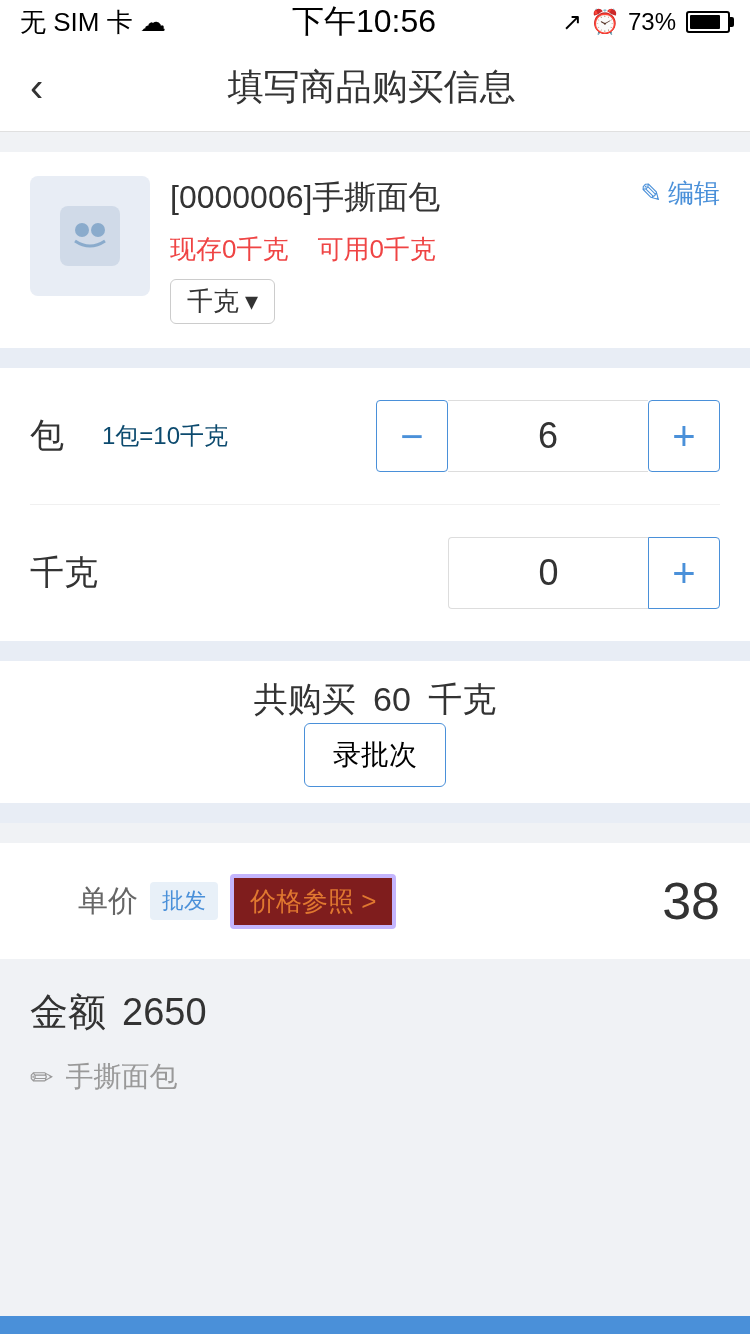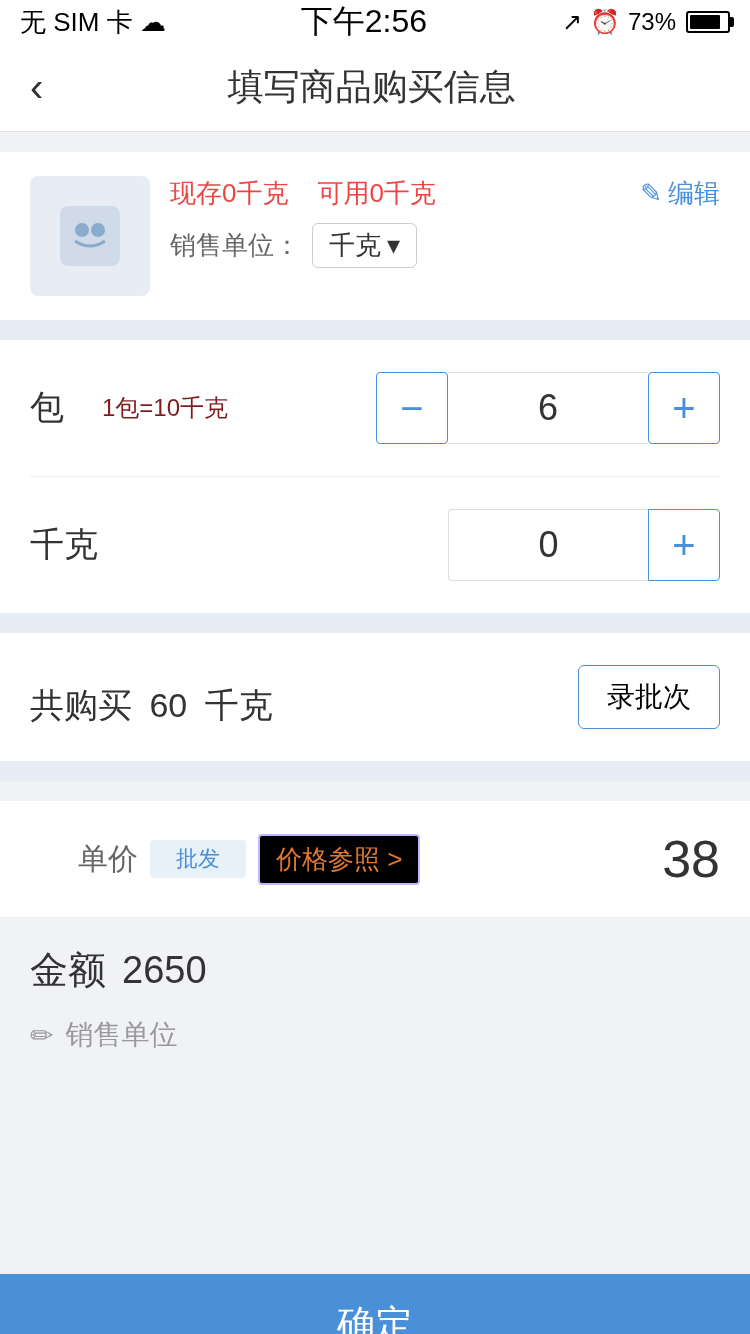--- a/index.html
+++ b/index.html
@@ -164,21 +164,21 @@
       border-bottom: 1px solid #f0f0f0;
     }
     .quantity-row:last-child { border-bottom: none; }
     .quantity-label {
       font-size: 34px;
       color: #333;
       min-width: 60px;
     }
     .quantity-hint {
       font-size: 24px;
-      color: #7f1d1d;
+      color: #0c4a6e;
       margin-left: 12px;
       flex: 1;
     }
     .quantity-control {
       display: flex;
       align-items: center;
       gap: 0;
     }
     .qty-btn {
       width: 72px;
@@ -202,24 +202,25 @@
       text-align: center;
       font-size: 36px;
       color: #333;
       background: #fff;
       outline: none;
     }
 
     
     .total-row {
       background: #fff;
-      padding: 32px 30px;
-      display: flex;
-      align-items: flex-end;
+      padding: 16px 30px;
+      display: flex;
+      align-items: center;
       justify-content: space-between;
+      flex-direction: column;
     }
     .total-text {
       font-size: 34px;
       color: #333;
     }
     .total-text span {
       color: #333;
       font-weight: 500;
     }
     .batch-btn {
@@ -248,30 +249,30 @@
       color: #666;
       display: flex;
       align-items: center;
       gap: 12px;
       margin-left: 48px;
     }
     .price-tag {
       background: #e8f0f8;
       color: #4a90d9;
       font-size: 22px;
-      padding: 4px 26px;
+      padding: 4px 12px;
       border-radius: 4px;
     }
     .price-ref-btn {
-      border: 2px solid #c4b5fd;
+      border: 4px solid #c4b5fd;
       border-radius: 4px;
       padding: 6px 16px;
       font-size: 26px;
       color: #e07830;
-      background: #000000;
+      background: #7f1d1d;
       display: flex;
       align-items: center;
       gap: 6px;
       cursor: pointer;
     }
     .price-value {
       font-size: 52px;
       color: #333;
       font-weight: 400;
     }
@@ -321,21 +322,21 @@
       font-size: 38px;
       color: #fff;
       font-weight: 500;
     }
   </style>
 </head>
 <body>
 
 <div class="status-bar">
   <span class="status-left">无 SIM 卡 ☁</span>
-  <span class="status-center">下午2:56</span>
+  <span class="status-center">下午10:56</span>
   <div class="status-right">
     <span>↗</span>
     <span>⏰</span>
     <span>73%</span>
     <span class="battery-icon">
       <span class="battery-fill"></span>
     </span>
   </div>
 </div>
 
@@ -348,27 +349,27 @@
 <div class="product-card">
   <div class="product-image">
     <svg viewBox="0 0 60 60" fill="none" xmlns="http://www.w3.org/2000/svg">
       <rect width="60" height="60" rx="8" fill="#d0dae8"></rect>
       <circle cx="22" cy="24" r="7" fill="#8aabcc"></circle>
       <circle cx="38" cy="24" r="7" fill="#8aabcc"></circle>
       <path d="M15 35 Q30 45 45 35" stroke="#8aabcc" stroke-width="3" fill="none"></path>
     </svg>
   </div>
   <div class="product-info">
+    <div class="product-name">[0000006]手撕面包</div>
     <div class="product-stock">
       <span>现存0千克</span>
       &nbsp;&nbsp;
       <span>可用0千克</span>
     </div>
     <div class="product-unit">
-      <span>销售单位：</span>
       <div class="unit-select">
         <span>千克</span>
         <span>▾</span>
       </div>
     </div>
   </div>
   <div class="product-card-right">
     <div class="edit-btn">
       <span>✎</span>
       <span>编辑</span>
@@ -425,21 +426,21 @@
   </div>
 </div>
 
 <div class="amount-section">
   <div class="amount-row">
     <span class="amount-label">金额</span>
     <span class="amount-value">2650</span>
   </div>
   <div class="remark-row">
     <span class="pencil-icon">✏</span>
-    <span>销售单位</span>
+    <span>手撕面包</span>
   </div>
 </div>
 
 <div class="empty-space"></div>
 
 <div class="confirm-bar">
   <span class="confirm-btn-text">确定</span>
 </div>
 
 </body></html>

